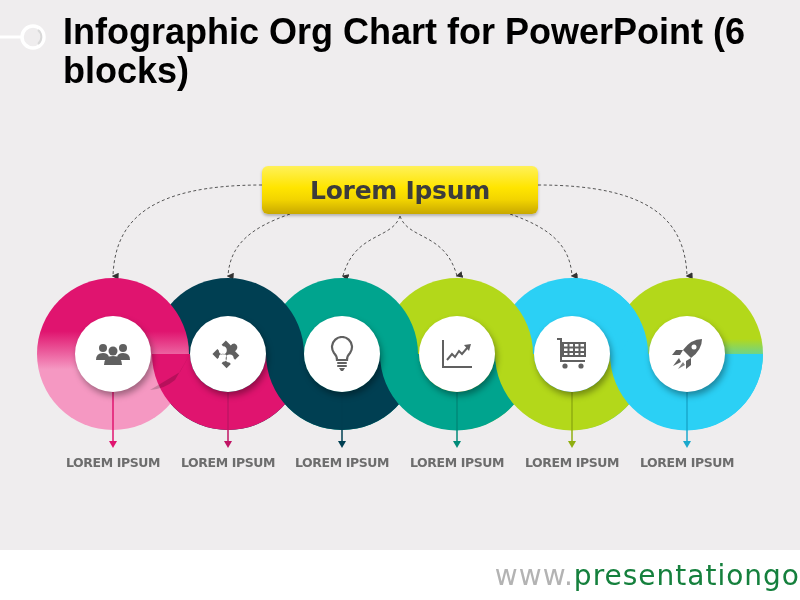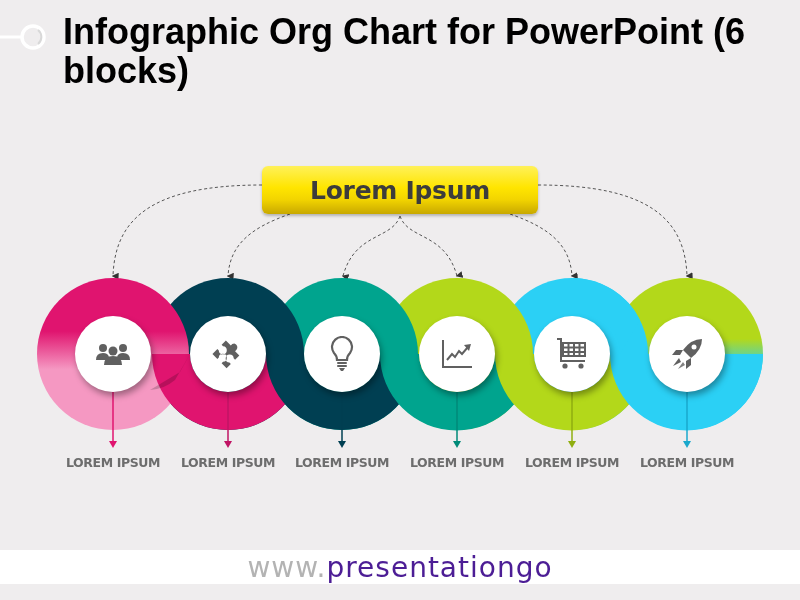--- a/index.html
+++ b/index.html
@@ -33,27 +33,27 @@
     position: absolute; top: 455px; width: 116px; text-align: center;
     font-family: "DejaVu Sans", sans-serif; font-size: 12.5px; font-weight: bold;
     color: #6d6d6d; letter-spacing: -0.4px;
   }
   .icon-circle {
     position: absolute; width: 76px; height: 76px; border-radius: 50%;
     background: #fff; box-shadow: 2px 4px 6px rgba(0,0,0,0.35);
     display: flex; align-items: center; justify-content: center;
   }
   .footer {
-    position: absolute; left: 0; top: 550px; width: 800px; height: 34px;
+    position: absolute; left: 0; top: 550px; width: 800px; height: 50px;
     background: #ffffff;
-    display: flex; align-items: center; justify-content: center;
+    display: flex; align-items: center; justify-content: flex-end;
     font-family: "DejaVu Sans", sans-serif; font-size: 28px; letter-spacing: 1px;
   }
   .footer .light { color: #b3b3b3; }
-  .footer .dark { color: #4c1d95; }
+  .footer .dark { color: #15803d; }
 </style>
 </head>
 <body>
 
 <svg class="title-hook" viewBox="0 0 50 30">
   <line x1="0" y1="15" x2="22" y2="15" stroke="#ffffff" stroke-width="3"></line>
   <circle cx="33" cy="15" r="11" fill="none" stroke="#ffffff" stroke-width="3.5"></circle>
   <path d="M 38 8 A 9 9 0 0 1 38 22" fill="none" stroke="#d8d8d8" stroke-width="2"></path>
 </svg>
 

